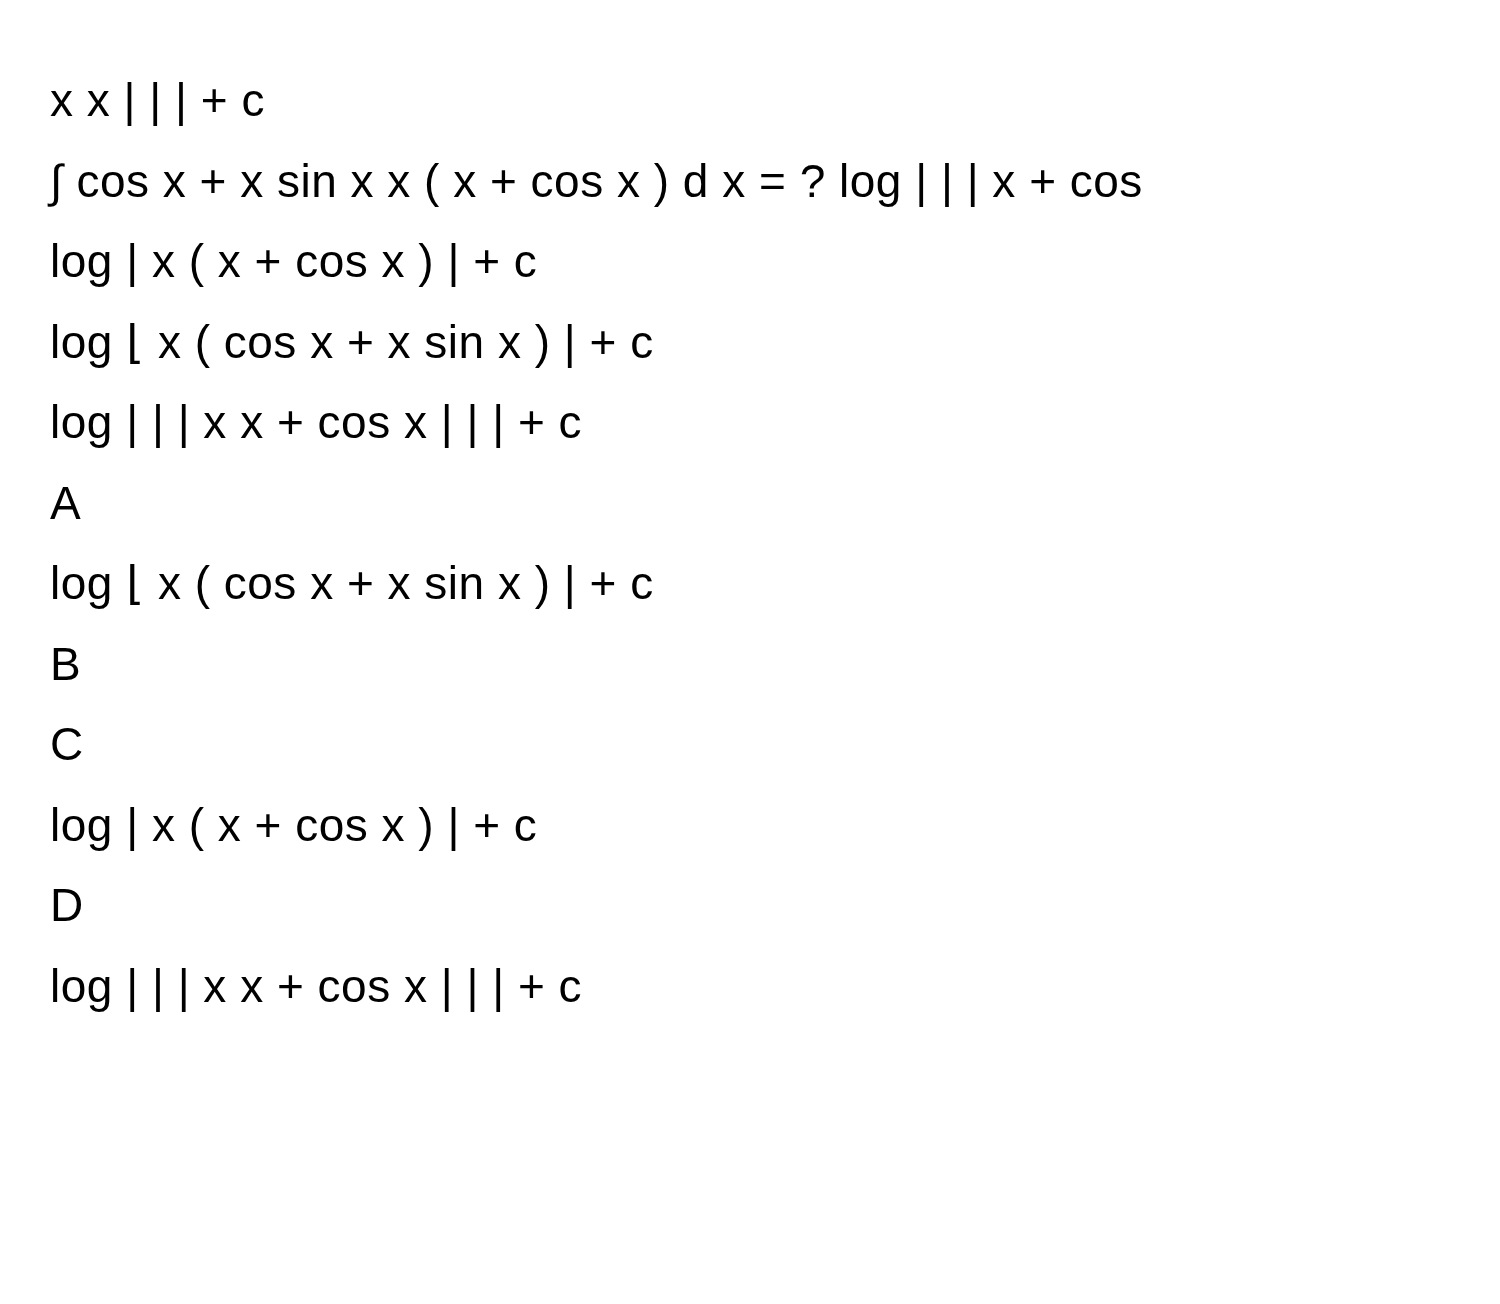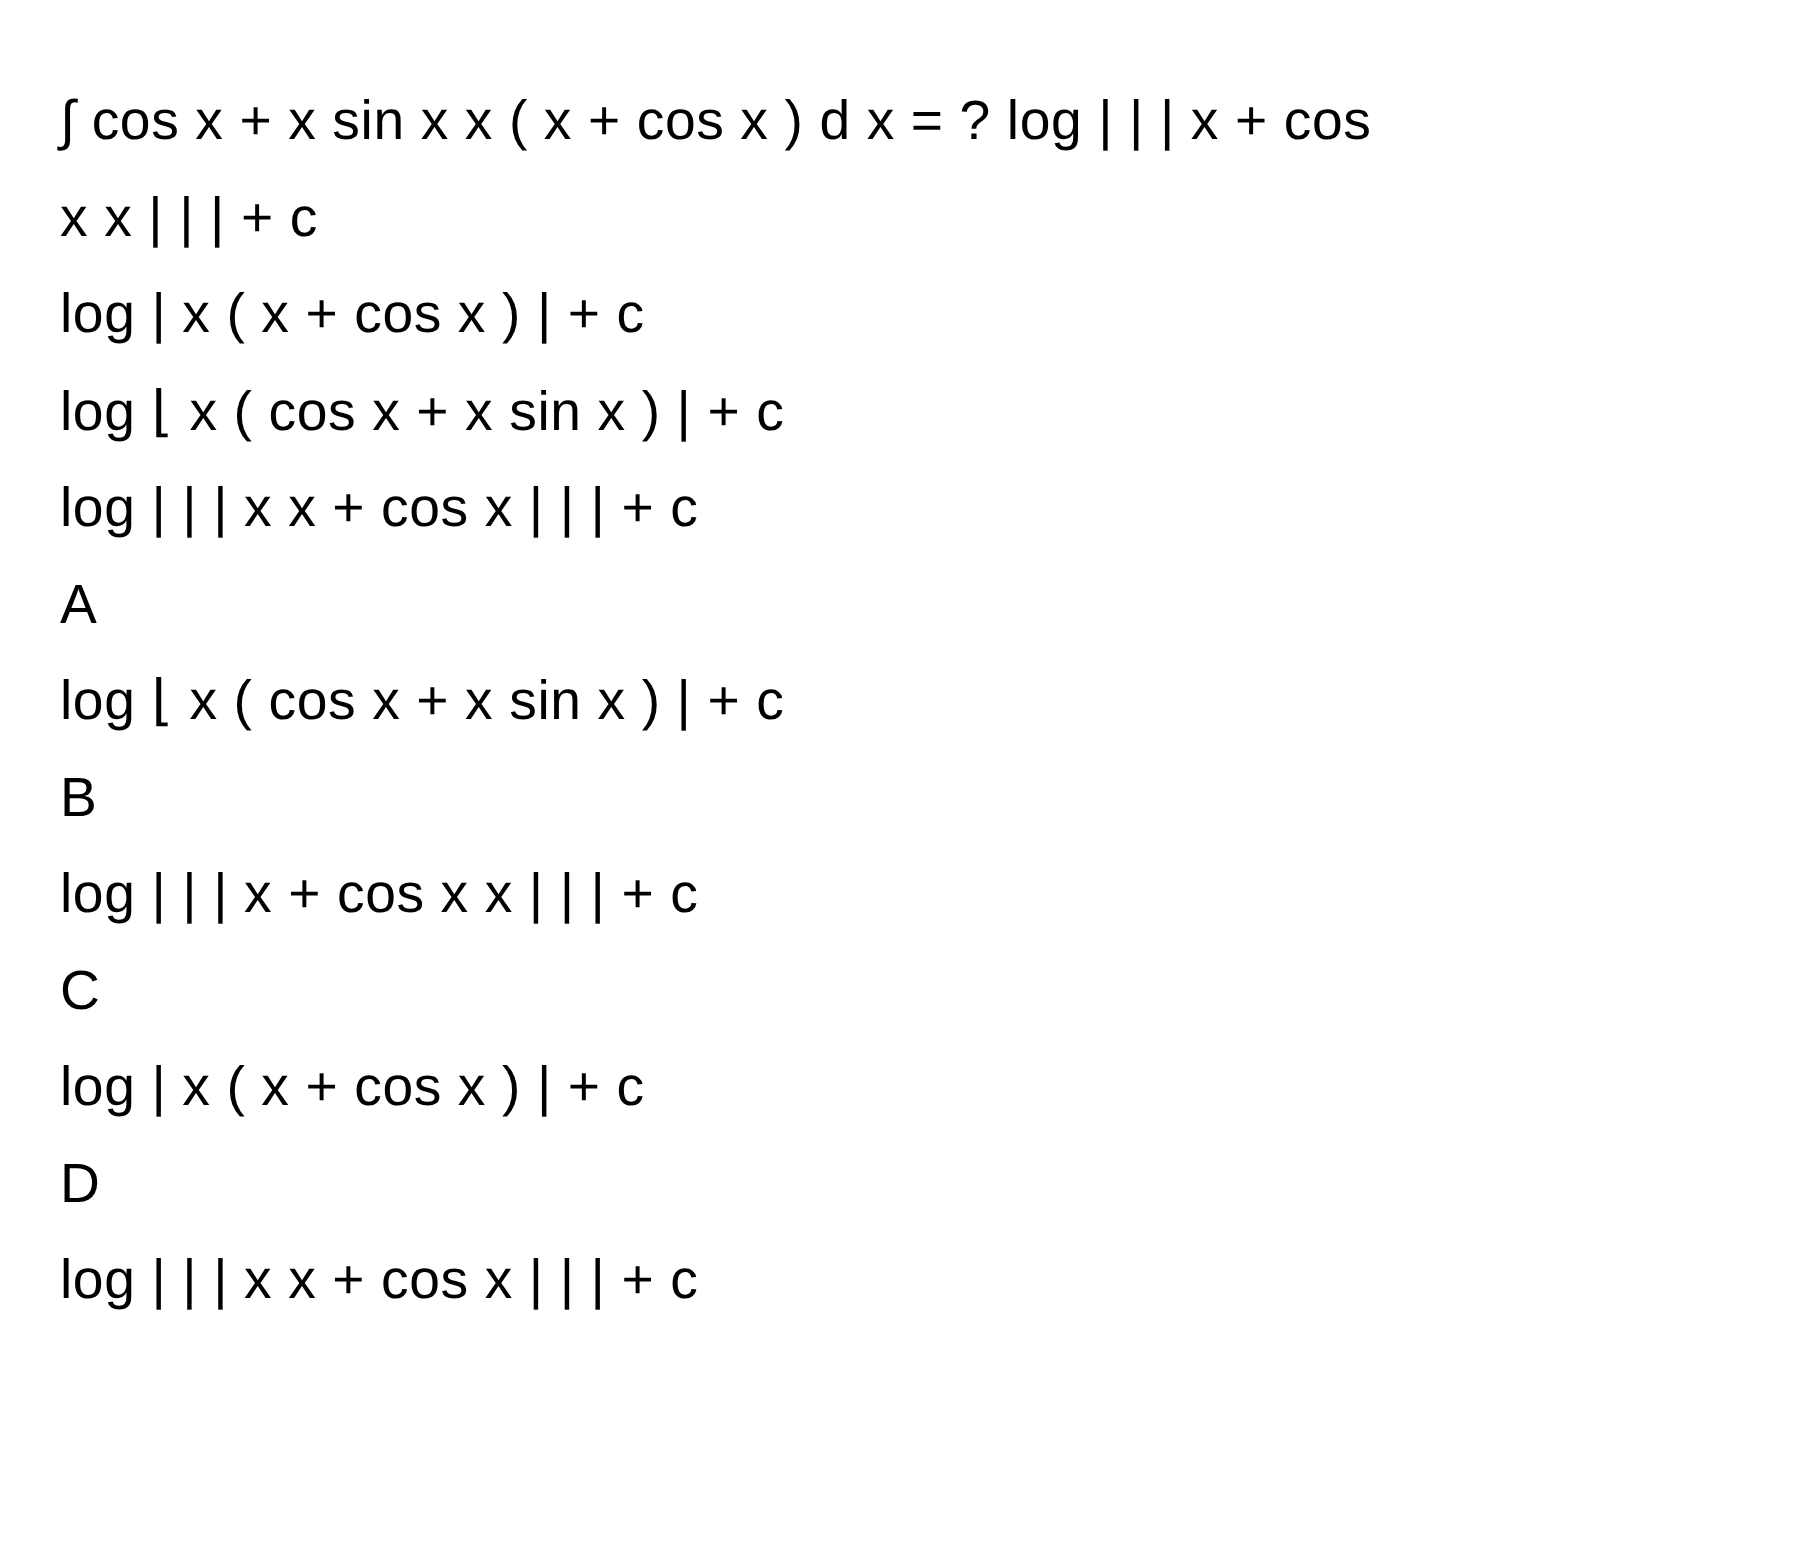--- a/index.html
+++ b/index.html
@@ -25,35 +25,34 @@
       font-size: 46px;
       line-height: 1.75;
       color: #000000;
       font-weight: 400;
     }
   </style>
 </head>
 <body>
 
 <div>
+  <div class="line">x x | | | + c</div>
   <div class="line">∫ cos x + x sin x x ( x + cos x ) d x = ? log | | | x + cos</div>
-  <div class="line">x x | | | + c</div>
   <div class="line">log | x ( x + cos x ) | + c</div>
   <div class="line">log ⌊ x ( cos x + x sin x ) | + c</div>
   <div class="line">log | | | x x + cos x | | | + c</div>
 </div>
 
 <div>
   <div class="option-label">A</div>
   <div class="line">log ⌊ x ( cos x + x sin x ) | + c</div>
 </div>
 
 <div>
   <div class="option-label">B</div>
-  <div class="line">log | | | x + cos x x | | | + c</div>
 </div>
 
 <div>
   <div class="option-label">C</div>
   <div class="line">log | x ( x + cos x ) | + c</div>
 </div>
 
 <div>
   <div class="option-label">D</div>
   <div class="line">log | | | x x + cos x | | | + c</div>

